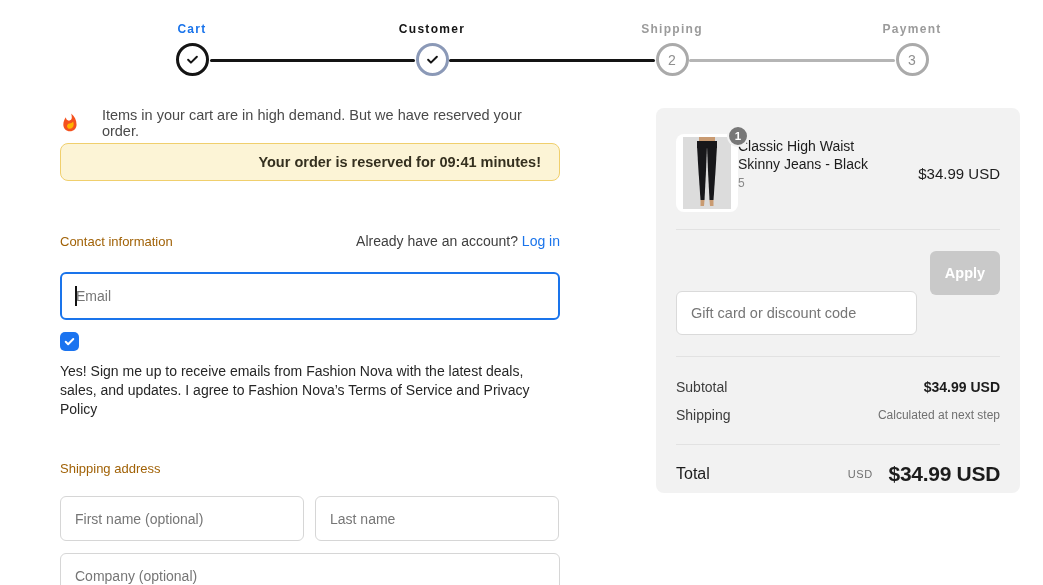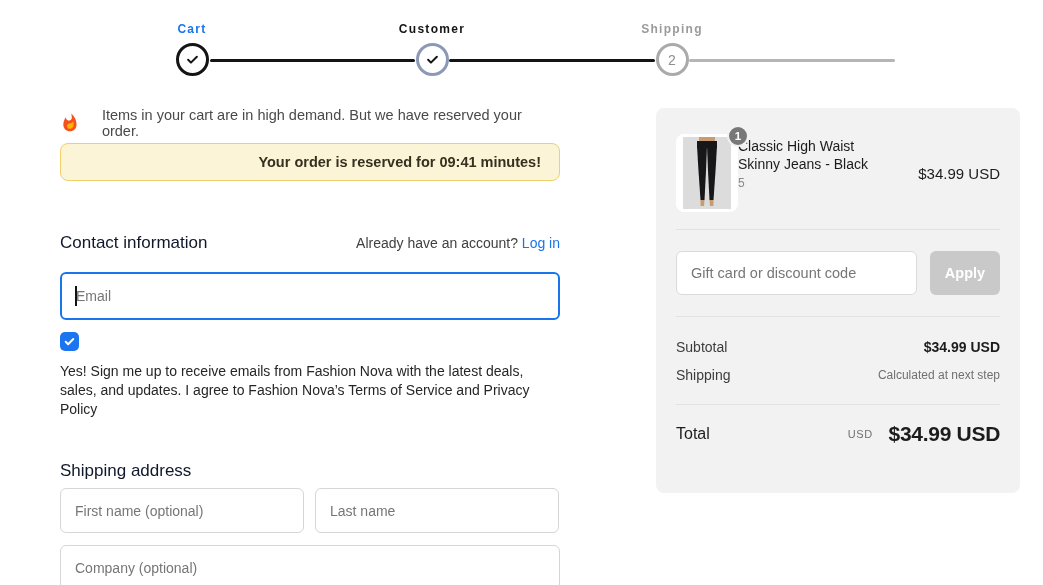--- a/index.html
+++ b/index.html
@@ -23,34 +23,34 @@
   .connector.gray { background:#b5b5b5; }
 
   
   .left-col { position:absolute; left:60px; top:110px; width:500px; }
   .demand-row { display:flex; align-items:center; gap:22px; height:26px; margin-bottom:7px;
                 font-size:14.5px; color:#4a4a4a; }
   .banner { height:38px; margin-bottom:52px; background:#fcf4d6; border:1px solid #f0cf6d;
             border-radius:8px; display:flex; align-items:center; padding:0 18px;
             font-size:14.5px; font-weight:700; color:#35301f;justify-content:flex-end; }
   .section-head { display:flex; align-items:baseline; justify-content:space-between; height:22px; margin-bottom:17px; }
-  .h2 { font-size:17px; font-weight:400; color:#0f172a; }
+  .h2 { font-size:13px; font-weight:400; color:#a16207; }
   .account { font-size:14px; color:#3f3f3f; }
   .link { color:#1a74eb; text-decoration:none; cursor:pointer; }
   .email-wrap { position:relative; margin-bottom:11px; }
   .input { width:100%; height:45px; border:1px solid #d6d6d6; border-radius:6px; background:#fff;
            padding:0 14px; font-size:14px; font-family:"Liberation Sans", sans-serif; color:#1e1e1e; outline:none; }
   .input::placeholder { color:#767676; opacity:1; }
   .input.email { height:48px; border:2px solid #1a74eb; }
   .caret { position:absolute; left:15px; top:14px; width:1.5px; height:20px; background:#111; }
   .optin { display:flex; gap:11px; margin-bottom:42px;flex-direction:column; }
   .checkbox { flex:0 0 auto; width:19px; height:19px; margin-top:1px; border-radius:5px; background:#1b74f0;
               display:flex; align-items:center; justify-content:center; cursor:pointer; }
   .optin-text { font-size:14px; line-height:19px; color:#262626; width:478px; }
-  .addr-head { height:22px; margin-bottom:5px; }
+  .addr-head { height:22px; margin-bottom:13px; }
   .name-row { display:flex; gap:11px; margin-bottom:12px; }
   .name-row .input { width:244px; }
 
   
   .panel { position:absolute; left:656px; top:108px; width:364px; height:385px;
            background:#f2f2f2; border-radius:8px; padding:20px; }
   .item-row { display:flex; align-items:center; margin-top:6px; }
   .thumb-wrap { position:relative; width:62px; height:78px; flex:0 0 auto; }
   .thumb { width:62px; height:78px; background:#fff; border-radius:8px; display:flex;
            align-items:center; justify-content:center; }
@@ -58,21 +58,21 @@
                background:#787878; border:2px solid #f2f2f2; color:#fff; font-size:11.5px; font-weight:700;
                display:flex; align-items:center; justify-content:center; }
   .item-info { margin-left:0; width:140px; align-self:flex-start; padding-top:3px; }
   .item-name { font-size:14px; line-height:18px; color:#1c1c1c; }
   .item-variant { margin-top:3px; font-size:12px; color:#8a8a8a; }
   .item-price { margin-left:auto; font-size:15px; font-weight:500; color:#1c1c1c; }
   .divider { height:1px; background:#e2e2e2; }
   .d1 { margin-top:17px; } .d2 { margin-top:21px; } .d3 { margin-top:21px; }
   .gift-row { display:flex; gap:13px; margin-top:21px; }
   .gift-input { flex:1; height:44px; border:1px solid #dadada; border-radius:6px; padding:0 14px;
-                font-size:14.5px; font-family:"Liberation Sans", sans-serif; outline:none; color:#1e1e1e; }
+                font-size:14.5px; font-family:"Liberation Sans", sans-serif; outline:none; color:#1e1e1e;margin-top:40px; }
   .gift-input::placeholder { color:#767676; opacity:1; }
   .apply-btn { width:70px; height:44px; border:none; border-radius:6px; background:#c9c9c9;
                color:#ffffff; font-size:14.5px; font-weight:700; font-family:"Liberation Sans", sans-serif; cursor:pointer; }
   .tot-row { display:flex; justify-content:space-between; align-items:center; }
   .sub { margin-top:22px; }
   .ship { margin-top:12px; }
   .tot-label { font-size:14px; color:#3c3c3c; }
   .tot-value { font-size:14px; font-weight:700; color:#1c1c1c; }
   .ship-value { font-size:12px; color:#707070; }
   .total { margin-top:17px; }
@@ -109,20 +109,26 @@
       </span>
     </div>
 
     <div class="step step-upcoming" style="left:660px;">
       <span class="step-label">Shipping</span>
       <span class="step-circle">
           <span>2</span>
         </span>
     </div>
 
+    <div class="step step-upcoming" style="left:900px;">
+      <span class="step-label">Payment</span>
+      <span class="step-circle">
+          <span>3</span>
+        </span>
+    </div>
   </div>
 
   <div class="left-col">
 
     <div class="demand-row">
       <svg width="20" height="20" viewBox="0 0 24 24">
         <path fill="#f4511e" d="M13.5.67s.74 2.65.74 4.8c0 2.06-1.35 3.73-3.41 3.73-2.07 0-3.63-1.67-3.63-3.73l.03-.36C5.21 7.51 4 10.62 4 14c0 4.42 3.58 8 8 8s8-3.58 8-8C20 8.61 17.41 3.8 13.5.67z"></path>
         <path fill="#ffb300" d="M11.71 19c-1.78 0-3.22-1.4-3.22-3.14 0-1.62 1.05-2.76 2.81-3.12 1.77-.36 3.6-1.21 4.62-2.58.39 1.29.59 2.65.59 4.04 0 2.65-2.15 4.8-4.8 4.8z"></path>
       </svg>
       <span>Items in your cart are in high demand. But we have reserved your order.</span>

